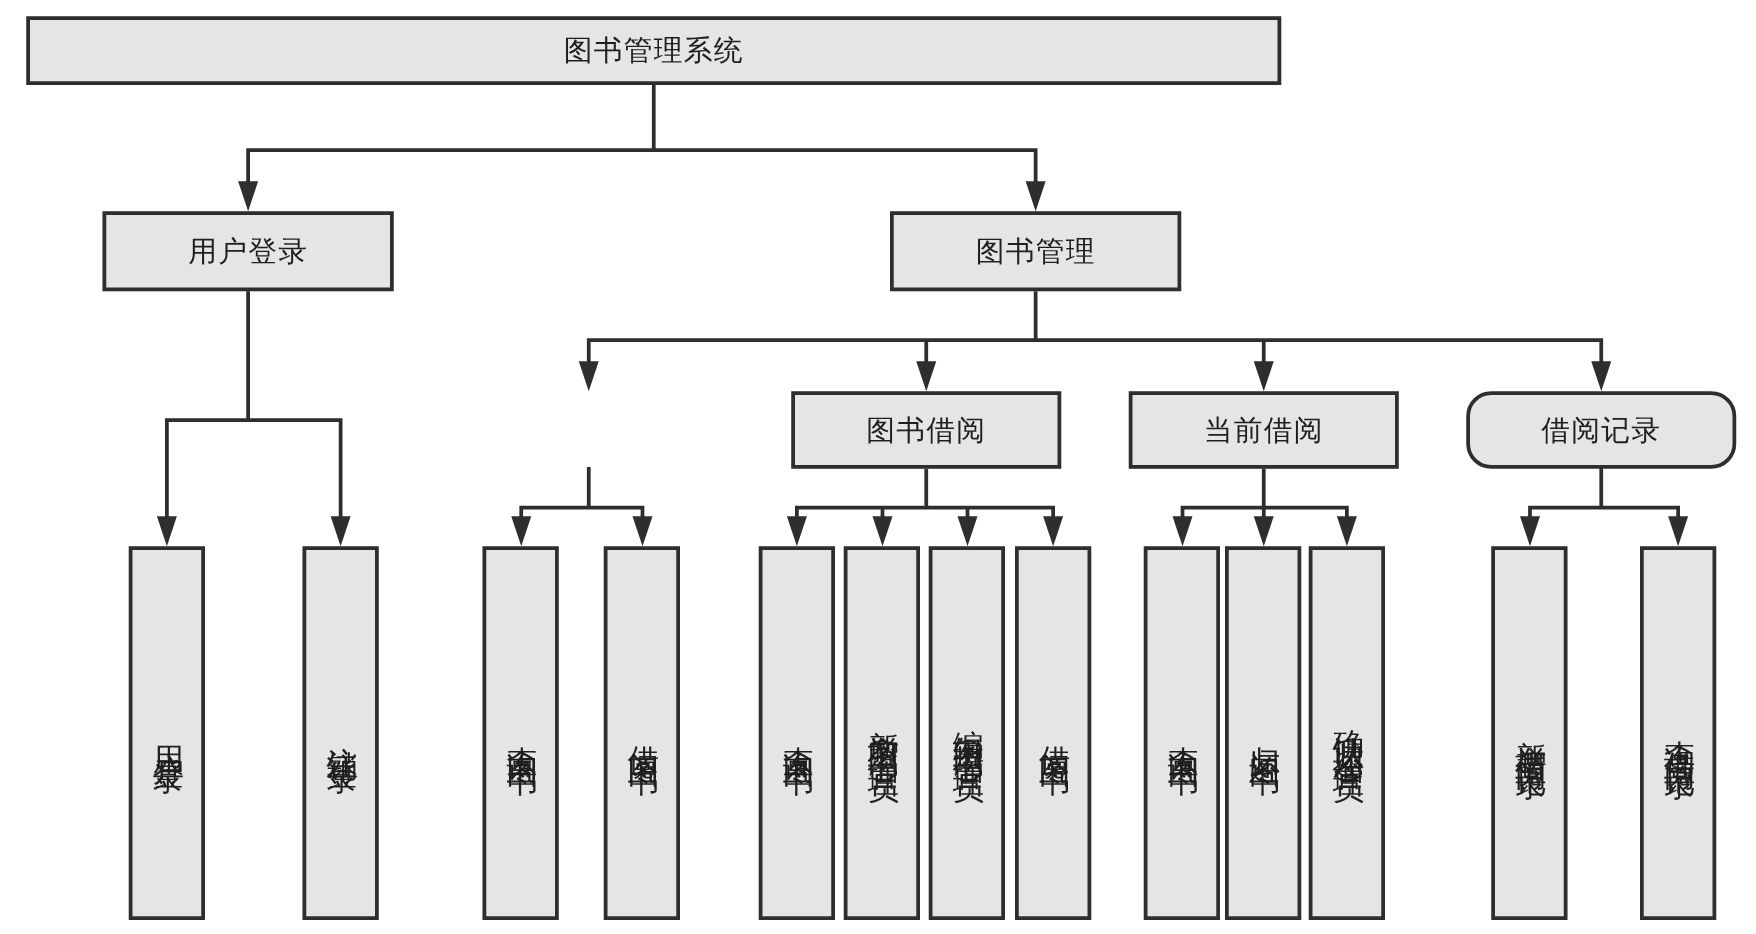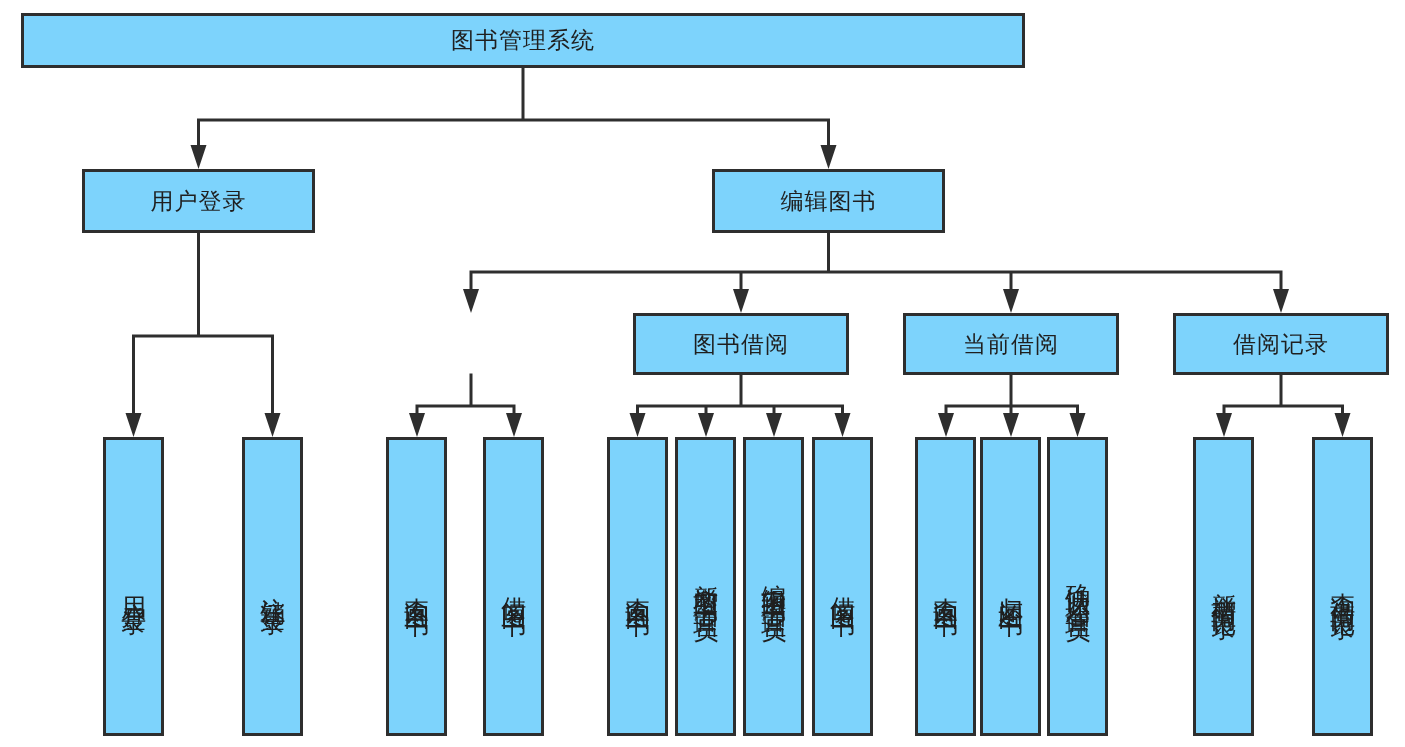--- a/index.html
+++ b/index.html
@@ -14,21 +14,21 @@
   .connectors {
     position: absolute;
     left: 0; top: 0;
     width: 1405px; height: 747px;
     z-index: 1;
   }
   .node {
     position: absolute;
     box-sizing: border-box;
     border: 3px solid #2e2e2e;
-    background: #7dd3fc;
+    background: #e5e5e5;
     color: #1f1f1f;
     display: flex;
     align-items: center;
     justify-content: center;
     z-index: 2;
   }
   .hbox {
     font-size: 23px;
     letter-spacing: 1px;
     white-space: nowrap;
@@ -80,30 +80,30 @@
   </svg>
 
   <div class="node hbox" style="left:21px; top:13px; width:1004px; height:55px;">
     <span>图书管理系统</span>
   </div>
 
   <div class="node hbox" style="left:82px; top:169px; width:233px; height:64px;">
     <span>用户登录</span>
   </div>
   <div class="node hbox" style="left:712px; top:169px; width:233px; height:64px;">
-    <span>编辑图书</span>
+    <span>图书管理</span>
   </div>
 
   <div class="node hbox" style="left:633px; top:313px; width:216px; height:62px;">
     <span>图书借阅</span>
   </div>
   <div class="node hbox" style="left:903px; top:313px; width:216px; height:62px;">
     <span>当前借阅</span>
   </div>
-  <div class="node hbox" style="left:1173px; top:313px; width:216px; height:62px;">
+  <div class="node hbox" style="left:1173px; top:313px; width:216px; height:62px;border-radius:20px;">
     <span>借阅记录</span>
   </div>
 
   <div class="node vbox" style="left:103px;">
     <span class="vtext">用户登录</span>
   </div>
   <div class="node vbox" style="left:242px;">
     <span class="vtext">注销登录</span>
   </div>
 

